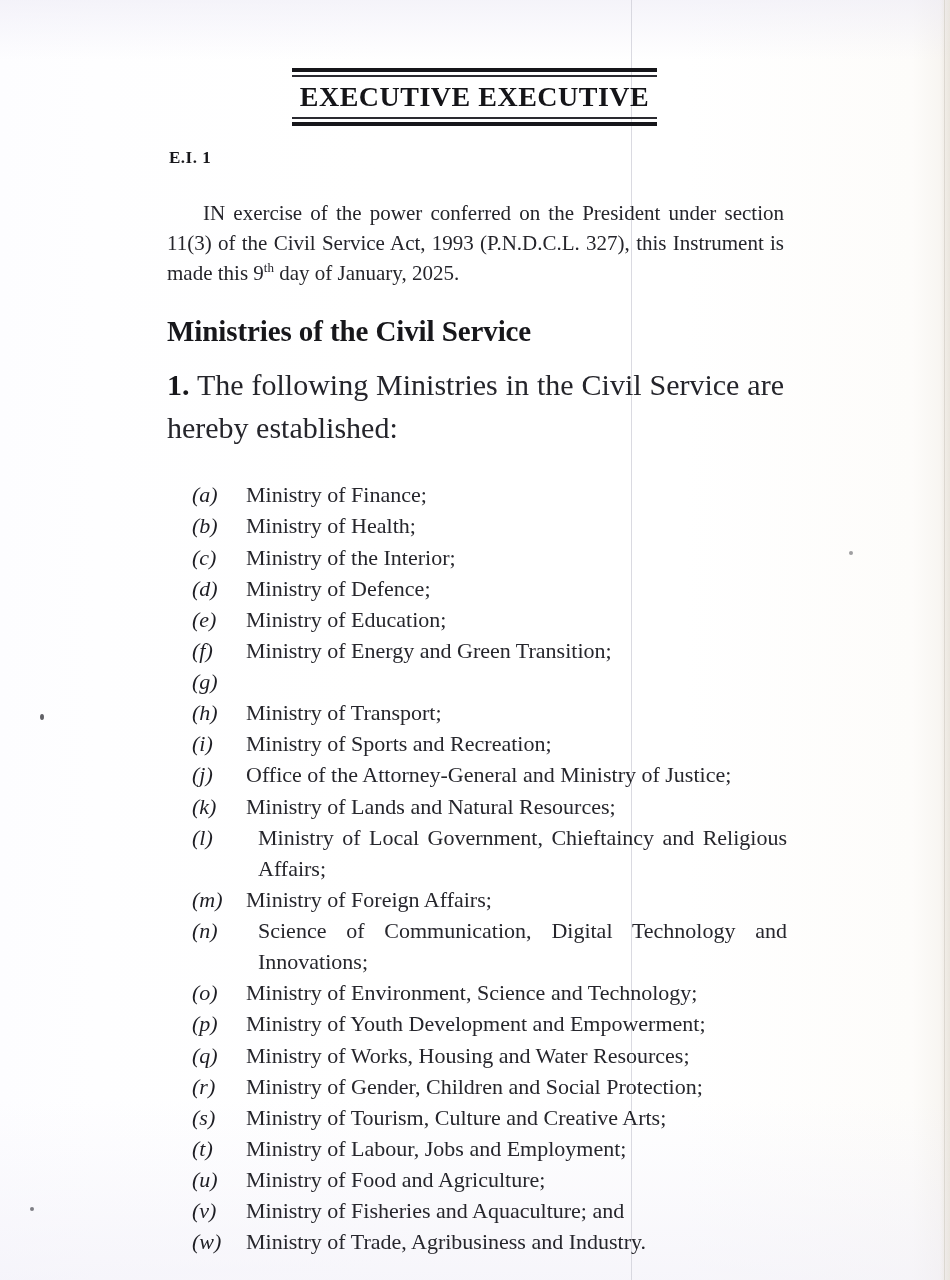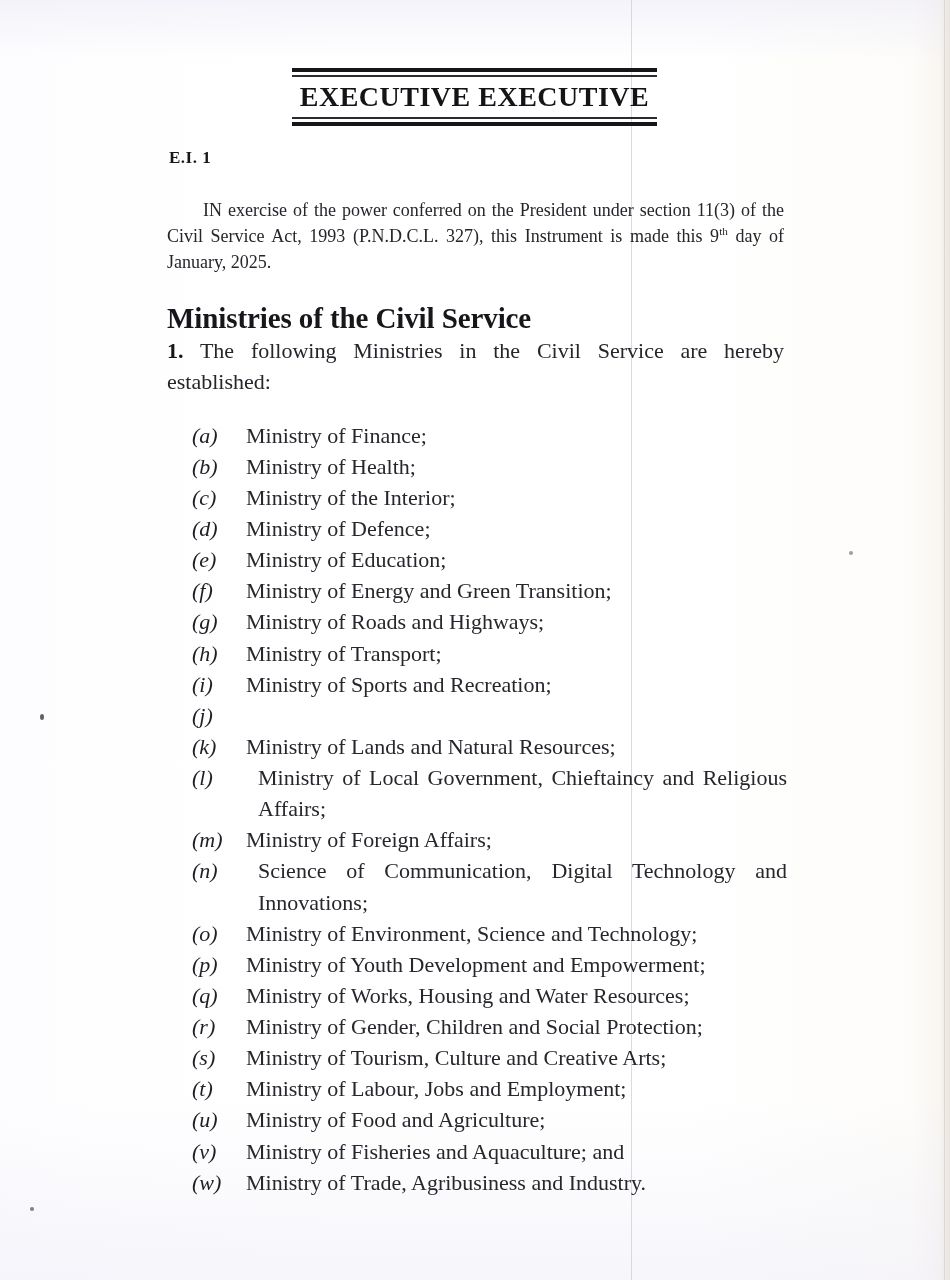--- a/index.html
+++ b/index.html
@@ -122,21 +122,21 @@
     color: #18181c;
     text-align: center;
     margin-top: 36px;
     margin-left: 22px;
     white-space: nowrap;
     letter-spacing: -0.1px;
   }
 
   
   .preamble {
-    font-size: 18px;
+    font-size: 21px;
     color: #25252b;
     line-height: 1.43;
     margin-top: 30px;
     text-align: justify;
     width: 617px;
   }
   .preamble .first-indent { display: inline-block; width: 36px; }
   .preamble sup {
     font-size: 0.62em;
     vertical-align: super;
@@ -147,24 +147,24 @@
   .section-heading {
     font-size: 29px;
     font-weight: bold;
     color: #17171b;
     margin-top: 27px;
     letter-spacing: -0.1px;
   }
 
   
   .clause {
-    font-size: 22px;
+    font-size: 30px;
     color: #25252b;
     line-height: 1.42;
-    margin-top: 0;
+    margin-top: 16px;
     text-align: justify;
     width: 617px;
   }
   .clause .num {
     font-weight: bold;
     color: #17171b;
   }
 
   
   .ministry-list {
@@ -257,32 +257,32 @@
       <li>
           <span class="label">(e)</span>
           <span class="text">Ministry of Education;</span>
         </li>
       <li>
           <span class="label">(f)</span>
           <span class="text">Ministry of Energy and Green Transition;</span>
         </li>
       <li>
           <span class="label">(g)</span>
-          <span class="text">Ministry of Roads and Highways;</span>
         </li>
       <li>
           <span class="label">(h)</span>
           <span class="text">Ministry of Transport;</span>
         </li>
       <li>
           <span class="label">(i)</span>
           <span class="text">Ministry of Sports and Recreation;</span>
         </li>
       <li>
           <span class="label">(j)</span>
+          <span class="text">Office of the Attorney-General and Ministry of Justice;</span>
         </li>
       <li>
           <span class="label">(k)</span>
           <span class="text">Ministry of Lands and Natural Resources;</span>
         </li>
       <li class="justify">
           <span class="label">(l)</span>
           <span class="text">Ministry of Local Government, Chieftaincy and Religious Affairs;</span>
         </li>
       <li>

